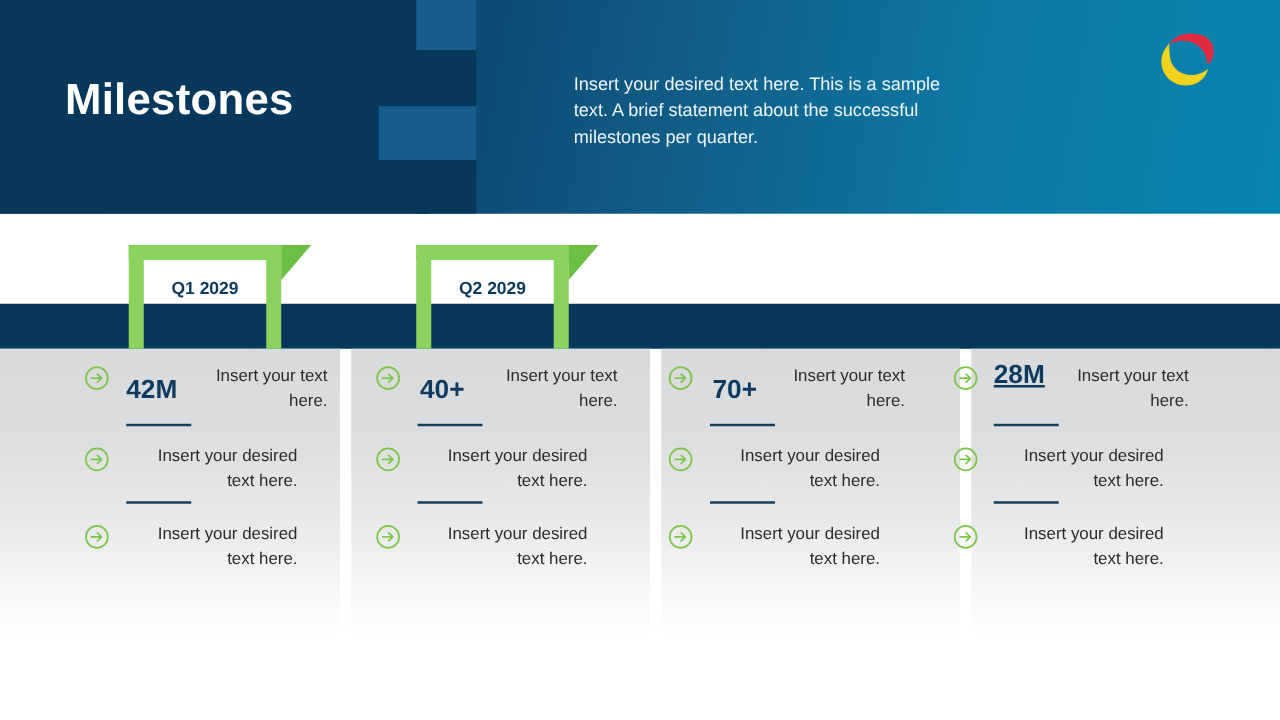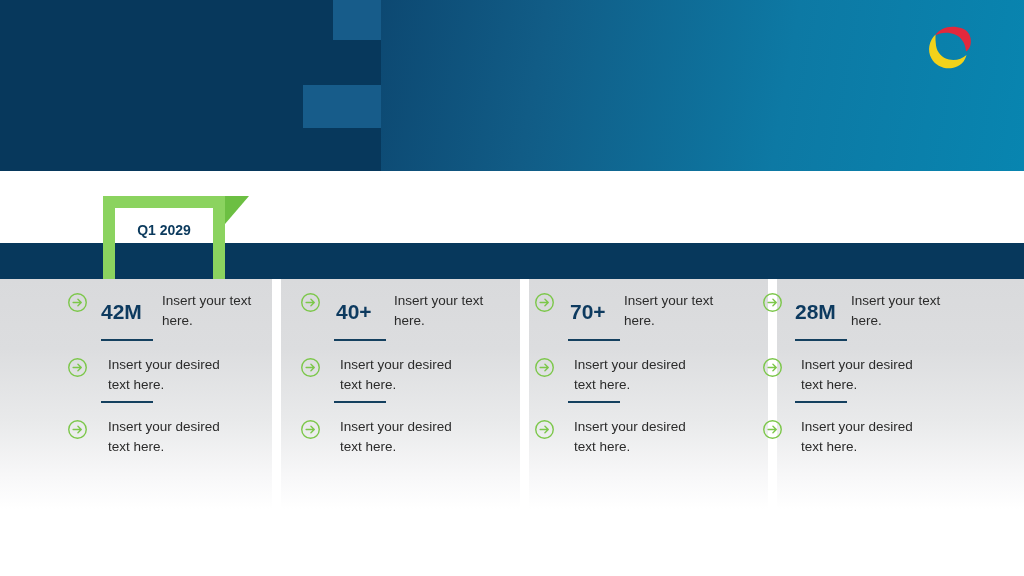--- a/index.html
+++ b/index.html
@@ -53,37 +53,39 @@
     white-space:nowrap;text-align:center;
   }
 
   
   .row{position:absolute;}
   .arrow-icon{position:absolute;width:21px;height:21px;}
   .stat{
     position:absolute;color:#0d3a5f;font-size:21px;font-weight:bold;white-space:nowrap;
   }
   .rtext{
-    position:absolute;color:#2b2b2b;font-size:13.5px;line-height:19.5px;
+    position:absolute;color:#2b2b2b;font-size:13.5px;line-height:19.5px;text-align:right;
   }
   .divider{position:absolute;height:2px;background:#14405f;width:52px;}
 </style>
 </head>
 <body>
 
 <div class="slide">
 
   <div class="header">
     <div class="hdr-solid"></div>
 
     <div class="step-light" style="left:333px;top:0;width:48px;height:40px;"></div>
     <div class="step" style="left:343px;top:40px;width:38px;height:45px;"></div>
     <div class="step-light" style="left:303px;top:85px;width:78px;height:43px;"></div>
     <div class="step" style="left:333px;top:128px;width:48px;height:43px;"></div>
 
+    <div class="title">Milestones</div>
+    <div class="hdr-text">Insert your desired text here. This is a sample text. A brief statement about the successful milestones per quarter.</div>
 
     <svg class="logo" viewBox="0 0 58 58">
       <path d="M41.5 7.5 C30 3.5 19.5 6.5 14 14.5 C19 11.5 27 10.5 34 13.5
                C41 16.5 44.5 23 45 30.5 C49.5 28 50.5 22 49.5 17
                C48.7 12.6 45.6 9 41.5 7.5 Z" fill="#e2283c"></path>
       <path d="M14.5 13.5 C8 20 6 29.5 10.5 37.5 C14.5 44.7 23 48.5 31.5 47
                C39 45.7 44 40.5 45.5 34 C41 38 34.5 40 28 38.5
                C21 37 16 31.5 15 24.5 C14.5 20.8 14.3 17 14.5 13.5 Z" fill="#f2d21a"></path>
     </svg>
   </div>
@@ -98,20 +100,27 @@
   </div>
 
   <div class="ribbon" style="left:103px;top:196px;width:146px;height:101px;">
     <div class="rb-leg" style="left:0;top:0;height:83px;"></div>
     <div class="rb-leg" style="left:110px;top:0;height:83px;"></div>
     <div class="rb-top" style="width:122px;"></div>
     <div class="rb-fold" style="left:122px;top:0;border-top:28px solid #6cbf42;border-right:24px solid transparent;"></div>
     <div class="rb-label" style="left:0;top:26px;width:122px;">Q1 2029</div>
   </div>
 
+  <div class="ribbon" style="left:333px;top:196px;width:146px;height:83px;">
+    <div class="rb-leg" style="left:0;top:0;height:83px;"></div>
+    <div class="rb-leg" style="left:110px;top:0;height:83px;"></div>
+    <div class="rb-top" style="width:122px;"></div>
+    <div class="rb-fold" style="left:122px;top:0;border-top:28px solid #6cbf42;border-right:24px solid transparent;"></div>
+    <div class="rb-label" style="left:0;top:26px;width:122px;">Q2 2029</div>
+  </div>
 
 
 
   <div class="row">
     <svg class="arrow-icon" style="left:67px;top:292px;" viewBox="0 0 24 24">
       <circle cx="12" cy="12" r="10" fill="none" stroke="#7cc74a" stroke-width="1.6"></circle>
       <path d="M7 12 H16 M12.5 8.4 L16.3 12 L12.5 15.6" fill="none" stroke="#7cc74a" stroke-width="1.6" stroke-linecap="round" stroke-linejoin="round"></path>
     </svg>
     <div class="stat" style="left:101px;top:300px;">42M</div>
     <div class="rtext" style="left:162px;top:291px;width:100px;">Insert your text here.</div>
@@ -181,21 +190,21 @@
       <path d="M7 12 H16 M12.5 8.4 L16.3 12 L12.5 15.6" fill="none" stroke="#7cc74a" stroke-width="1.6" stroke-linecap="round" stroke-linejoin="round"></path>
     </svg>
     <div class="rtext" style="left:574px;top:417px;width:130px;">Insert your desired text here.</div>
   </div>
 
   <div class="row">
     <svg class="arrow-icon" style="left:762px;top:292px;" viewBox="0 0 24 24">
       <circle cx="12" cy="12" r="10" fill="none" stroke="#7cc74a" stroke-width="1.6"></circle>
       <path d="M7 12 H16 M12.5 8.4 L16.3 12 L12.5 15.6" fill="none" stroke="#7cc74a" stroke-width="1.6" stroke-linecap="round" stroke-linejoin="round"></path>
     </svg>
-    <div class="stat" style="left:795px;top:300px;">28M</div>
+    <div class="stat" style="left:795px;top:288px;text-decoration:underline;">28M</div>
     <div class="rtext" style="left:851px;top:291px;width:100px;">Insert your text here.</div>
   </div>
   <div class="divider" style="left:795px;top:339px;"></div>
   <div class="row">
     <svg class="arrow-icon" style="left:762px;top:357px;" viewBox="0 0 24 24">
       <circle cx="12" cy="12" r="10" fill="none" stroke="#7cc74a" stroke-width="1.6"></circle>
       <path d="M7 12 H16 M12.5 8.4 L16.3 12 L12.5 15.6" fill="none" stroke="#7cc74a" stroke-width="1.6" stroke-linecap="round" stroke-linejoin="round"></path>
     </svg>
     <div class="rtext" style="left:801px;top:355px;width:130px;">Insert your desired text here.</div>
   </div>

